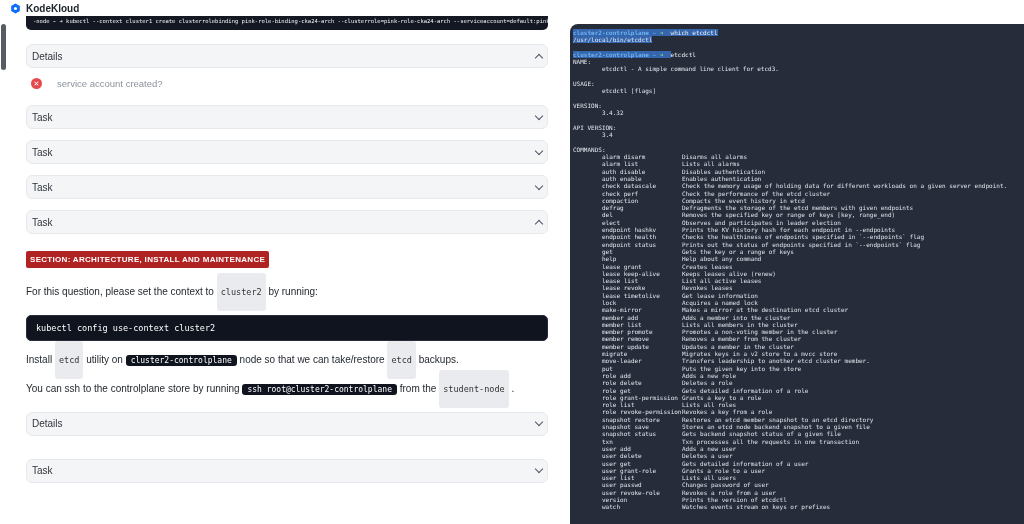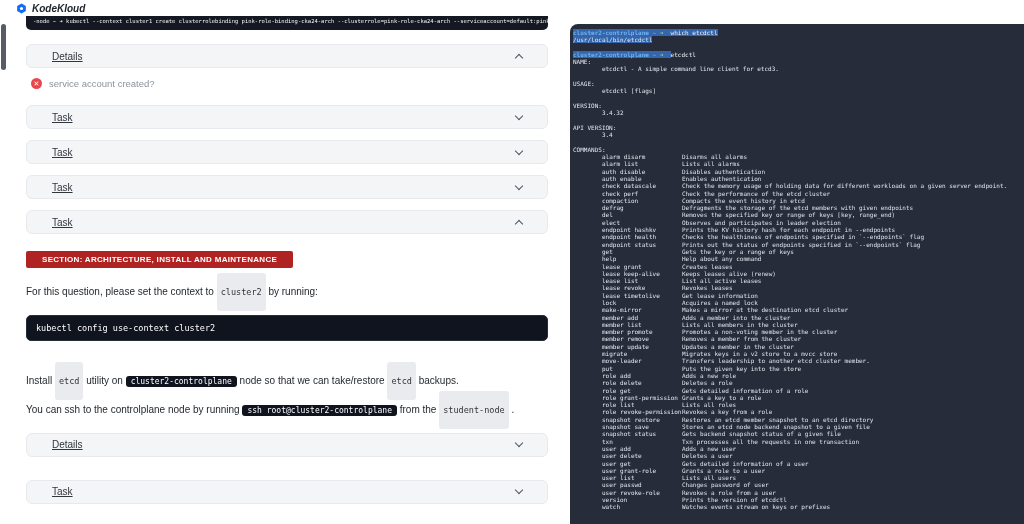--- a/index.html
+++ b/index.html
@@ -1,47 +1,47 @@
 <!DOCTYPE html>
 <html><head>
 <meta charset="utf-8">
 <style>
   * { box-sizing: border-box; margin: 0; padding: 0; }
   html,body { width:1024px; height:524px; overflow:hidden; }
   body { font-family:"Liberation Sans",sans-serif; background:#fff; position:relative; }
 
   
-  .topbar { position:absolute; top:0; left:0; right:0; height:16px; background:#fff; display:flex; align-items:center; gap:5px; padding-left:16px; z-index:6;font-style:italic; }
+  .topbar { position:absolute; top:0; left:0; right:0; height:16px; background:#fff; display:flex; align-items:center; gap:5px; padding-left:10px; z-index:6; }
   .brand { font-size:10px; font-weight:bold; color:#21262c; }
 
   
   .left { position:absolute; top:16px; left:0; width:570px; bottom:0; background:#fff; overflow:hidden; }
   .lscroll { position:absolute; left:0; top:0; width:7px; height:100%; }
   .lthumb { width:5px; margin:8px 0 0 1px; height:46px; background:#565c64; border-radius:3px; }
   .left-inner { position:absolute; left:26px; right:22px; top:0; bottom:0; overflow:hidden; }
 
   .topcode { background:#141823; border-radius:5px; color:#f3f4f6; font-family:"DejaVu Sans Mono",monospace; font-size:5.5px; padding:9px 7px 6px; margin:-7px 0 14px 0; white-space:nowrap; overflow:hidden; }
 
-  .card { background:#f4f5f7; border:1px solid #e7e9ec; border-radius:6px; height:24px; padding:0 25px; display:flex; justify-content:space-between; align-items:center; font-size:10px; color:#30363d; cursor:pointer; margin-bottom:10px;text-decoration:underline; }
+  .card { background:#f4f5f7; border:1px solid #e7e9ec; border-radius:6px; height:24px; padding:0 5px; display:flex; justify-content:space-between; align-items:center; font-size:10px; color:#30363d; cursor:pointer; margin-bottom:10px; }
   .chev { width:6px; height:6px; border-right:1.5px solid #4b5563; border-bottom:1.5px solid #4b5563; display:inline-block; }
   .chev.down { transform:rotate(45deg); margin-top:-3px; }
   .chev.up { transform:rotate(-135deg); margin-top:3px; }
 
-  .details-body { display:flex; align-items:center; gap:7px; color:#8b939c; font-size:9.5px; margin:1px 0 16px 5px; }
+  .details-body { display:flex; align-items:center; gap:15px; color:#8b939c; font-size:9.5px; margin:1px 0 16px 5px; }
   .xicon { width:11px; height:11px; min-width:11px; border-radius:50%; background:#e5484d; color:#fff; display:flex; align-items:center; justify-content:center; font-size:7px; line-height:1; }
 
   .qblock { position:relative; margin-bottom:11px;border-radius:6px; }
 
   .qbody { padding:4px 0 2px 0; }
-  .badge { display:inline-block; color:#fff; font-size:8px; font-weight:bold; letter-spacing:.3px; padding:4px 16px; border-radius:2px; margin:2px 16px 17px 0; }
+  .badge { display:inline-block; color:#fff; font-size:8px; font-weight:bold; letter-spacing:.3px; padding:4px 4px; border-radius:2px; margin:2px 16px 17px 0; }
   .badge.red { background:#b02323; }
   .para { font-size:10px; color:#242a30; margin-bottom:15px; line-height:1.45; }
   .ic { background:#e9ebee; border-radius:3px; padding:14px 4px; font-family:"DejaVu Sans Mono",monospace; font-size:8.5px; color:#333; }
   .icd { background:#10141f; color:#fff; border-radius:3px; padding:1px 5px; font-family:"DejaVu Sans Mono",monospace; font-size:8px; }
-  .codeblock { background:#10141f; border:1px solid #272c38; color:#fff; font-family:"DejaVu Sans Mono",monospace; font-size:8.5px; padding:7px 9px; border-radius:5px; margin:0 0 33px 0; white-space:pre; overflow:hidden; }
+  .codeblock { background:#10141f; border:1px solid #272c38; color:#fff; font-family:"DejaVu Sans Mono",monospace; font-size:8.5px; padding:7px 9px; border-radius:5px; margin:0 0 12px 0; white-space:pre; overflow:hidden; }
 
   
   .right { position:absolute; top:16px; left:570px; right:0; bottom:0; background:#fff; }
   .terminal { position:absolute; top:8px; left:0; right:0; bottom:0; background:#262c3a; border-radius:8px 0 0 0; padding:5px 2px 2px 3px; font-family:"DejaVu Sans Mono",monospace; font-size:6px; line-height:7.3px; color:#e2e6ee; overflow:hidden; }
   .tline { white-space:pre; height:7.3px; }
   .host { color:#6fb3f2; font-weight:bold; }
   .tilde { color:#6fb3f2; }
   .arrow { color:#8fd18c; }
   .sel { background:#3566ad; }
   .ctext { color:#eef1f6; }
@@ -105,21 +105,21 @@
 
       <div class="card">
         <span>Task</span>
         <span class="chev up"></span>
       </div>
       <div class="qbody">
         <div class="badge red">SECTION: ARCHITECTURE, INSTALL AND MAINTENANCE</div>
         <p class="para"><span>For this question, please set the context to </span><code class="ic">cluster2</code><span> by running:</span></p>
         <pre class="codeblock">kubectl config use-context cluster2</pre>
         <p class="para"><span>Install </span><code class="ic">etcd</code><span> utility on </span><code class="icd">cluster2-controlplane</code><span> node so that we can take/restore </span><code class="ic">etcd</code><span> backups.</span></p>
-        <p class="para"><span>You can ssh to the controlplane node by running </span><code class="icd">ssh root@cluster2-controlplane</code><span> from the </span><code class="ic">student-node</code><span> .</span></p>
+        <p class="para"><span>You can ssh to the controlplane store by running </span><code class="icd">ssh root@cluster2-controlplane</code><span> from the </span><code class="ic">student-node</code><span> .</span></p>
         <div class="card">
           <span>Details</span>
           <span class="chev down"></span>
         </div>
       </div>
     </div>
 
     <div class="qblock">
 
       <div class="card">

